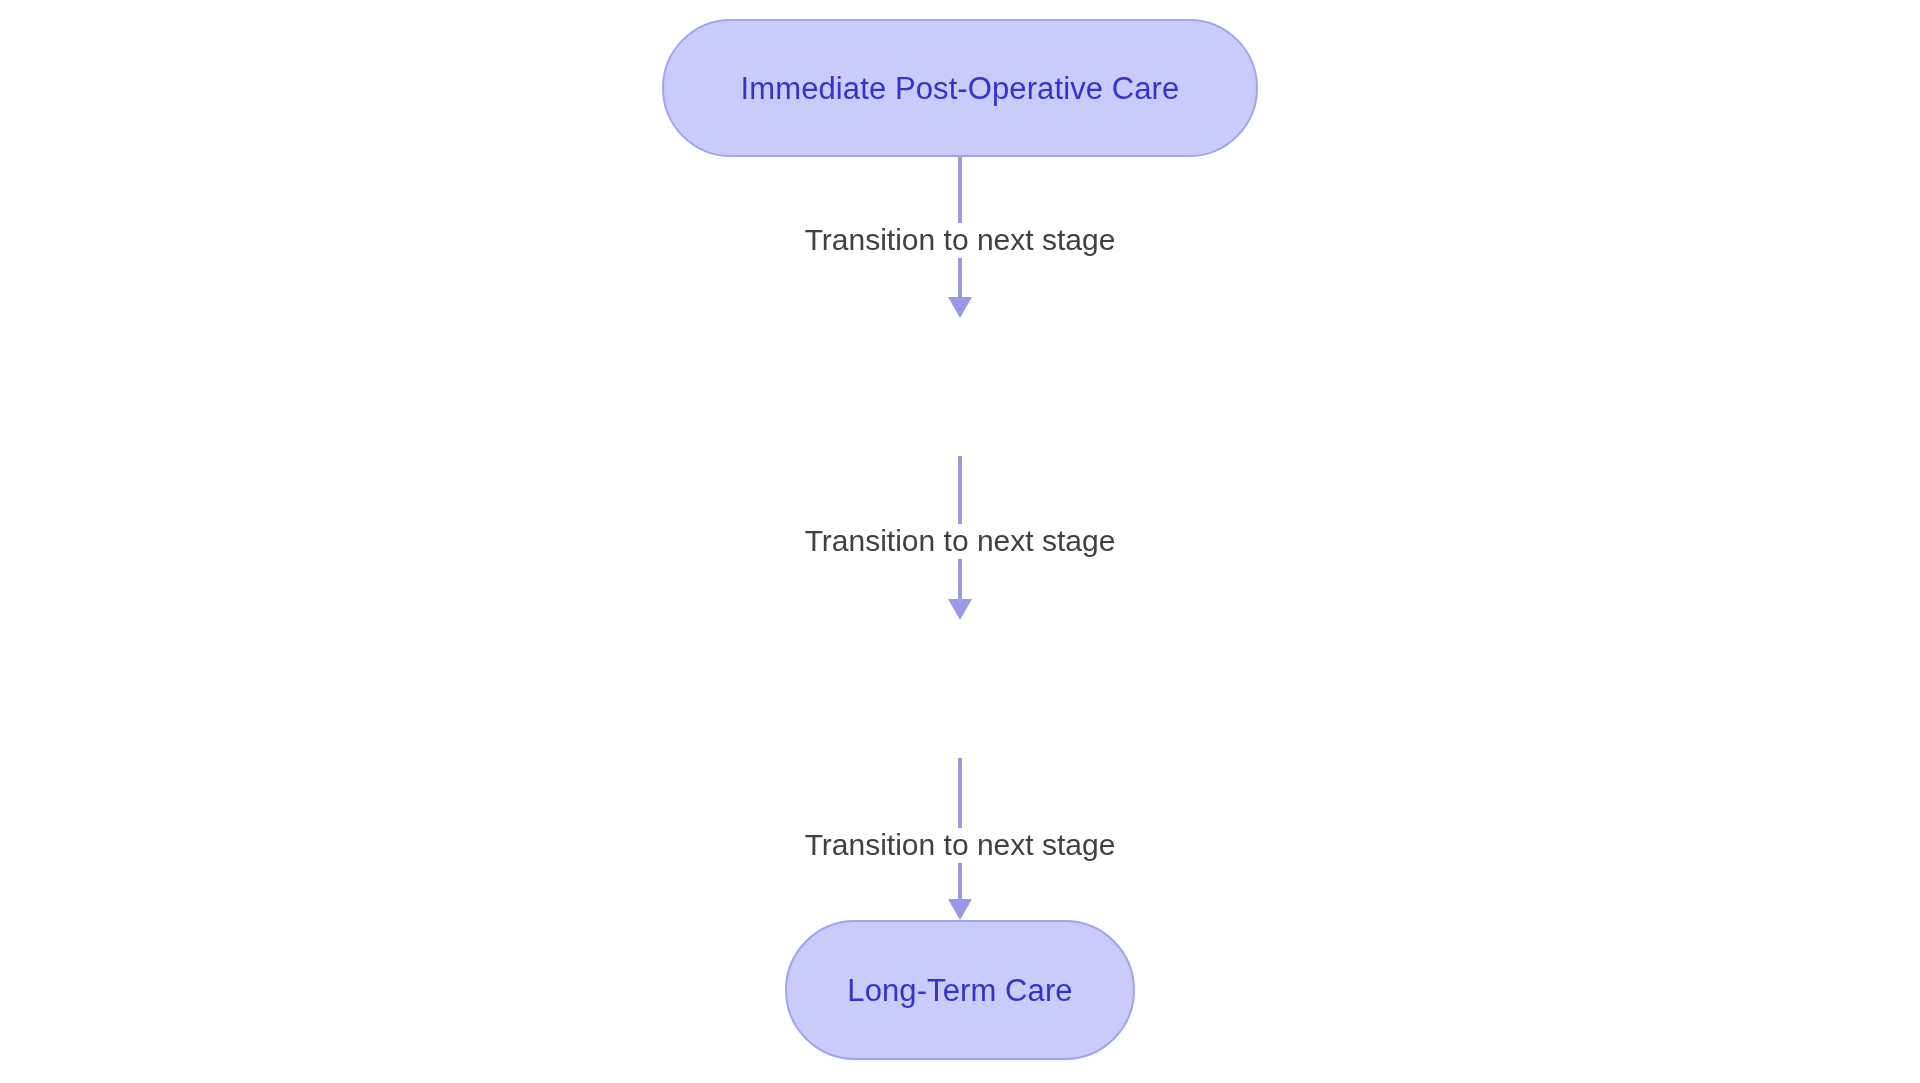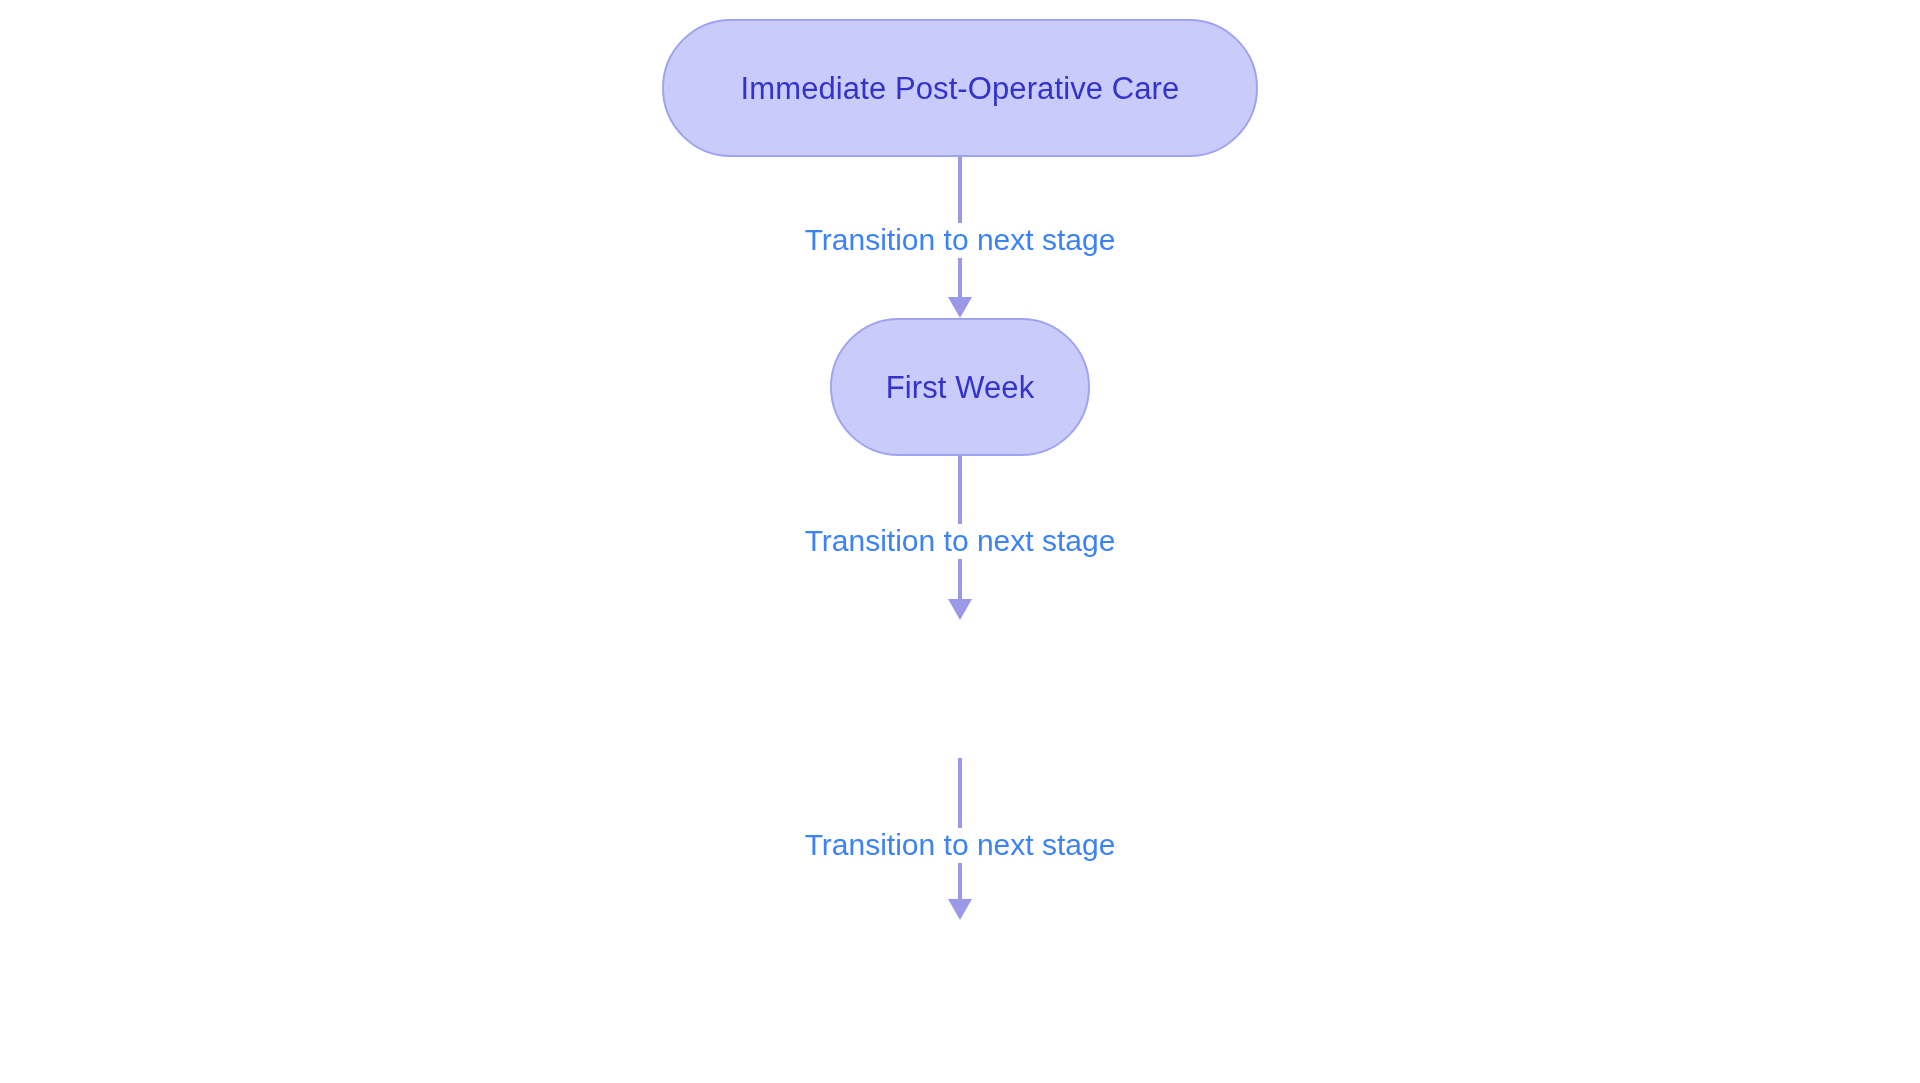--- a/index.html
+++ b/index.html
@@ -52,21 +52,21 @@
 
   .node-label {
     color: #3333cc;
     pointer-events: none;
   }
 
   
   .edge-label {
     position: absolute;
     transform: translate(-50%, -50%);
-    color: #3b82f6;
+    color: #404040;
     font-size: 30px;
     line-height: 1;
     white-space: nowrap;
     background: #ffffff;
     padding: 2px 4px;
     z-index: 3;
   }
 
   
   #node-0 { left: 662px;  top: 19px;   width: 596px; height: 138px; }
@@ -101,25 +101,25 @@
       <line x1="960" y1="758" x2="960" y2="845" stroke="#9999e8" stroke-width="4"></line>
       <line x1="960" y1="863" x2="960" y2="902" stroke="#9999e8" stroke-width="4"></line>
       <polygon points="948,899 972,899 960,920" fill="#9999e8"></polygon>
     </g>
   </svg>
 
   <div class="node" id="node-0">
     <span class="node-label">Immediate Post-Operative Care</span>
   </div>
 
-  <div class="node" id="node-1">
-    <span class="node-label">First Week</span>
-  </div>
 
 
+  <div class="node" id="node-3">
+    <span class="node-label">Long-Term Care</span>
+  </div>
 
   <div class="edge-label" id="edge-label-0">Transition to next stage</div>
 
   <div class="edge-label" id="edge-label-1">Transition to next stage</div>
 
   <div class="edge-label" id="edge-label-2">Transition to next stage</div>
 
 </div>
 
 </body></html>

